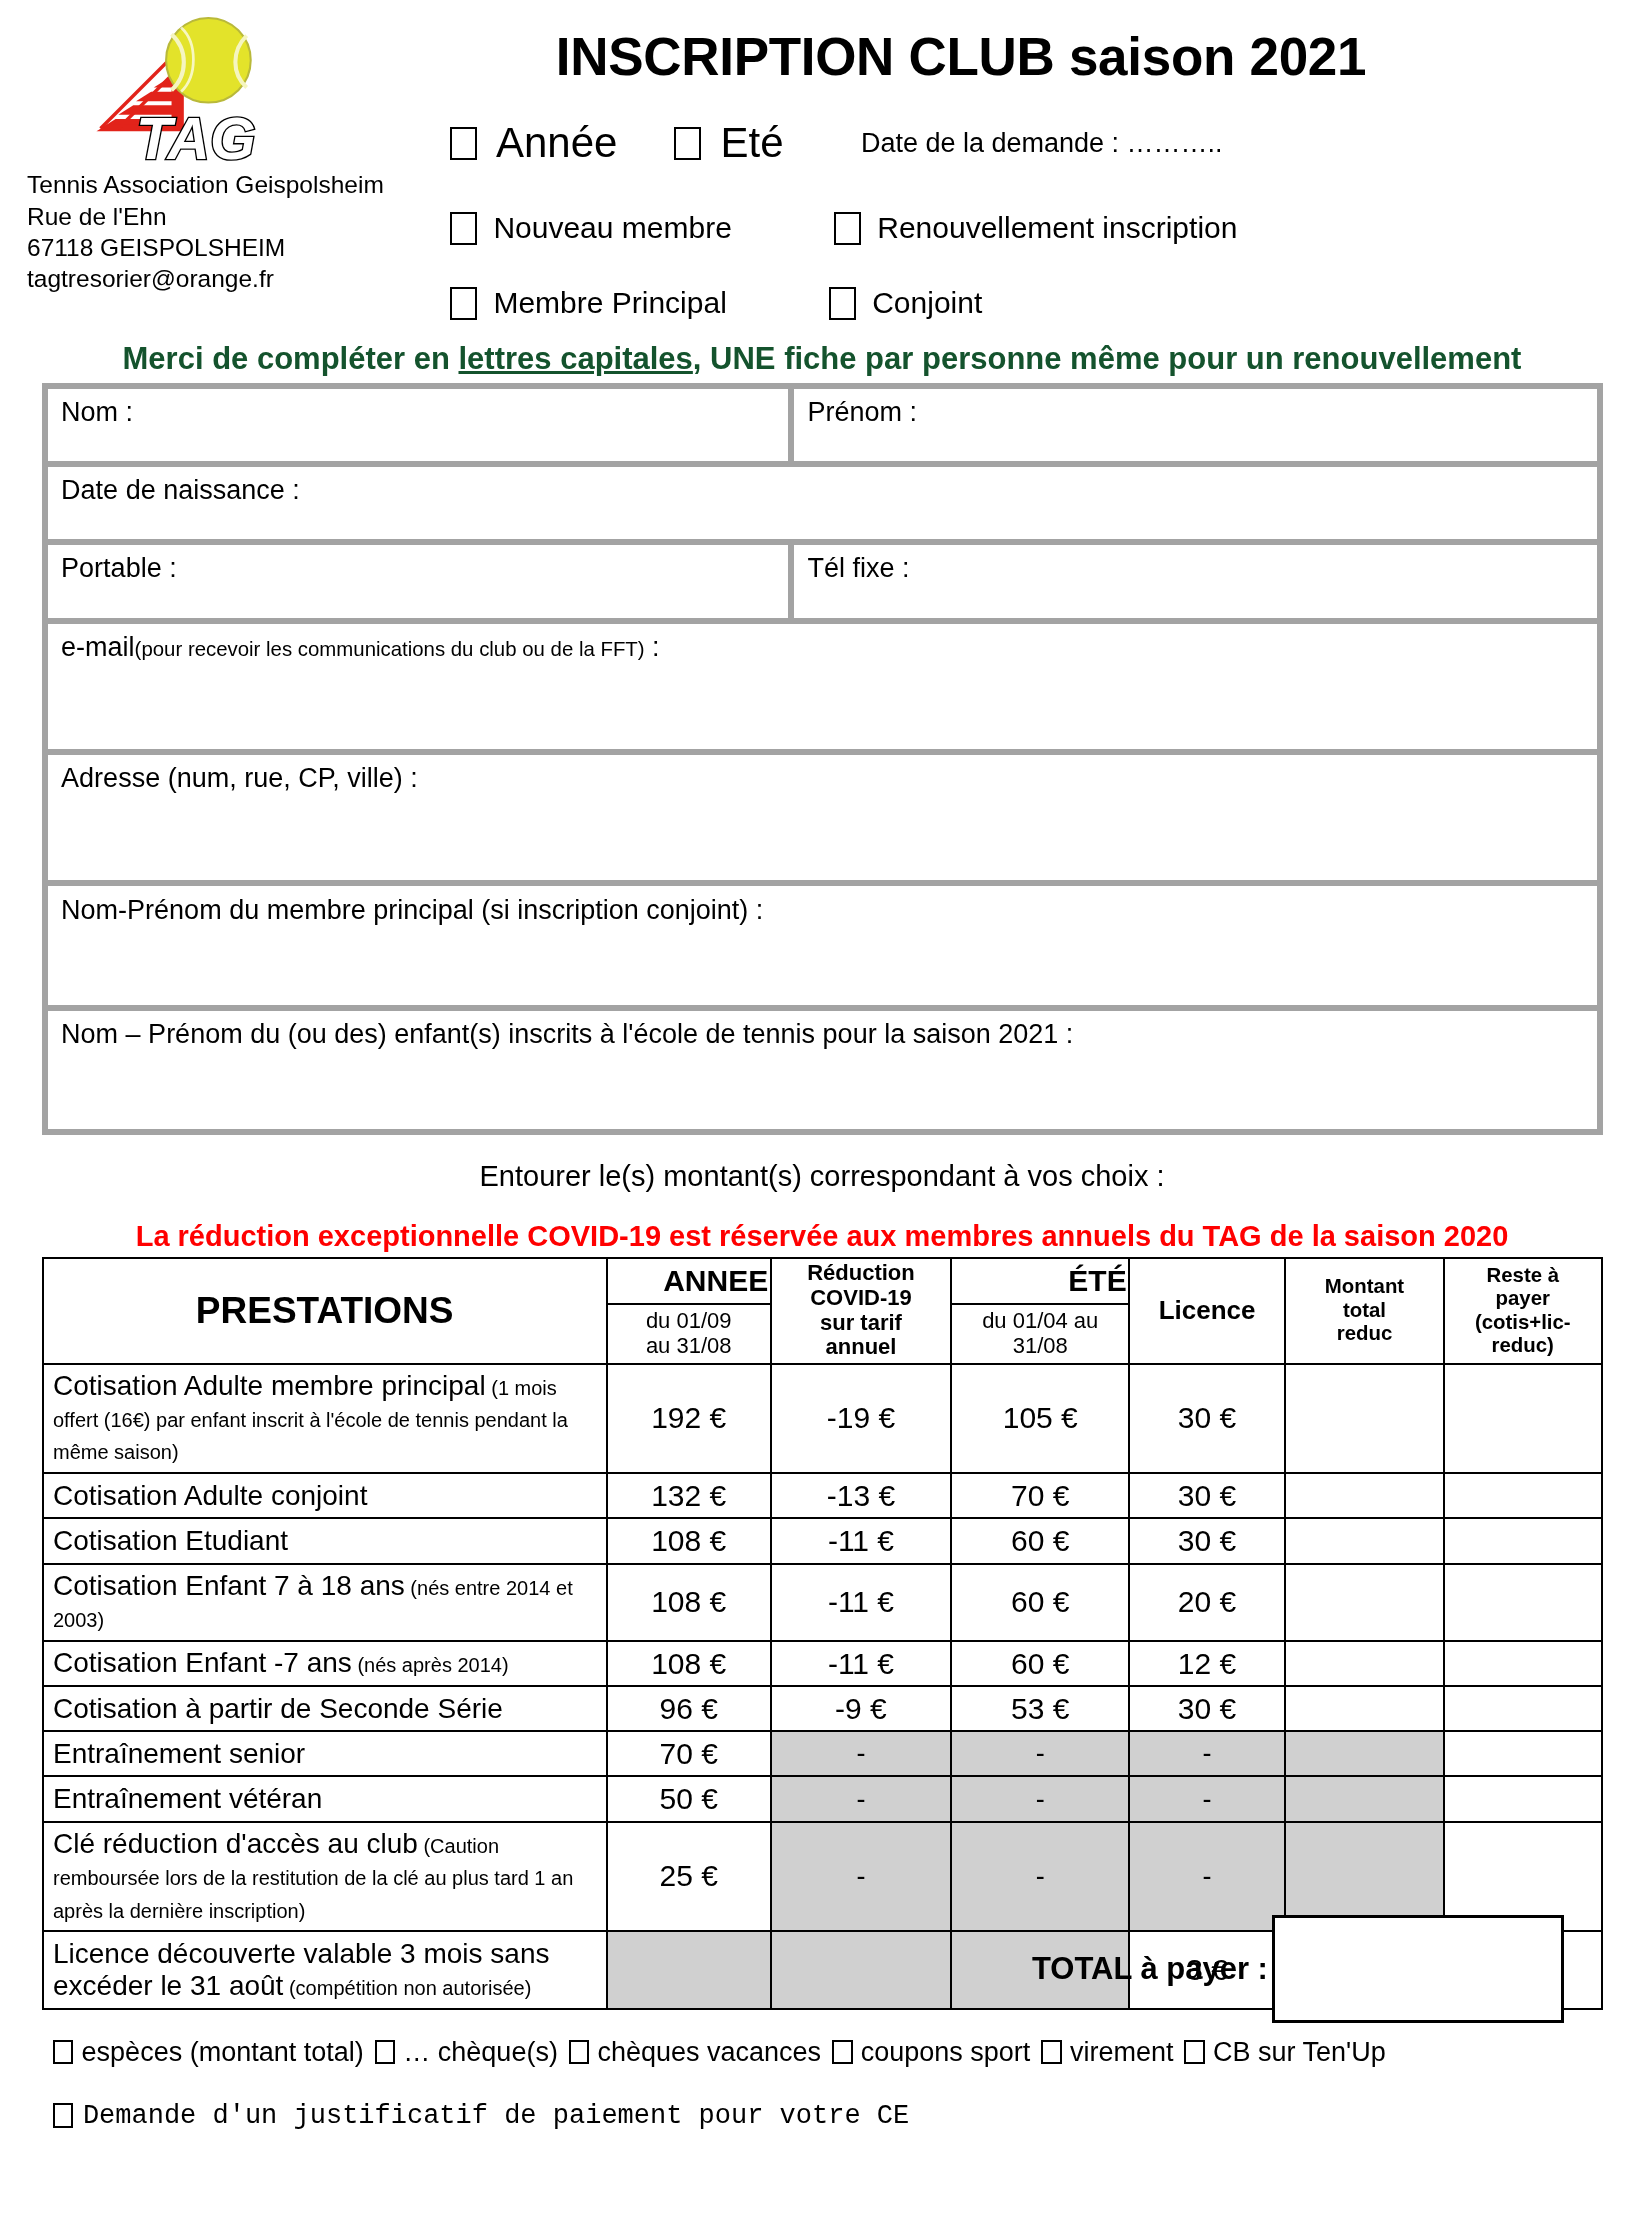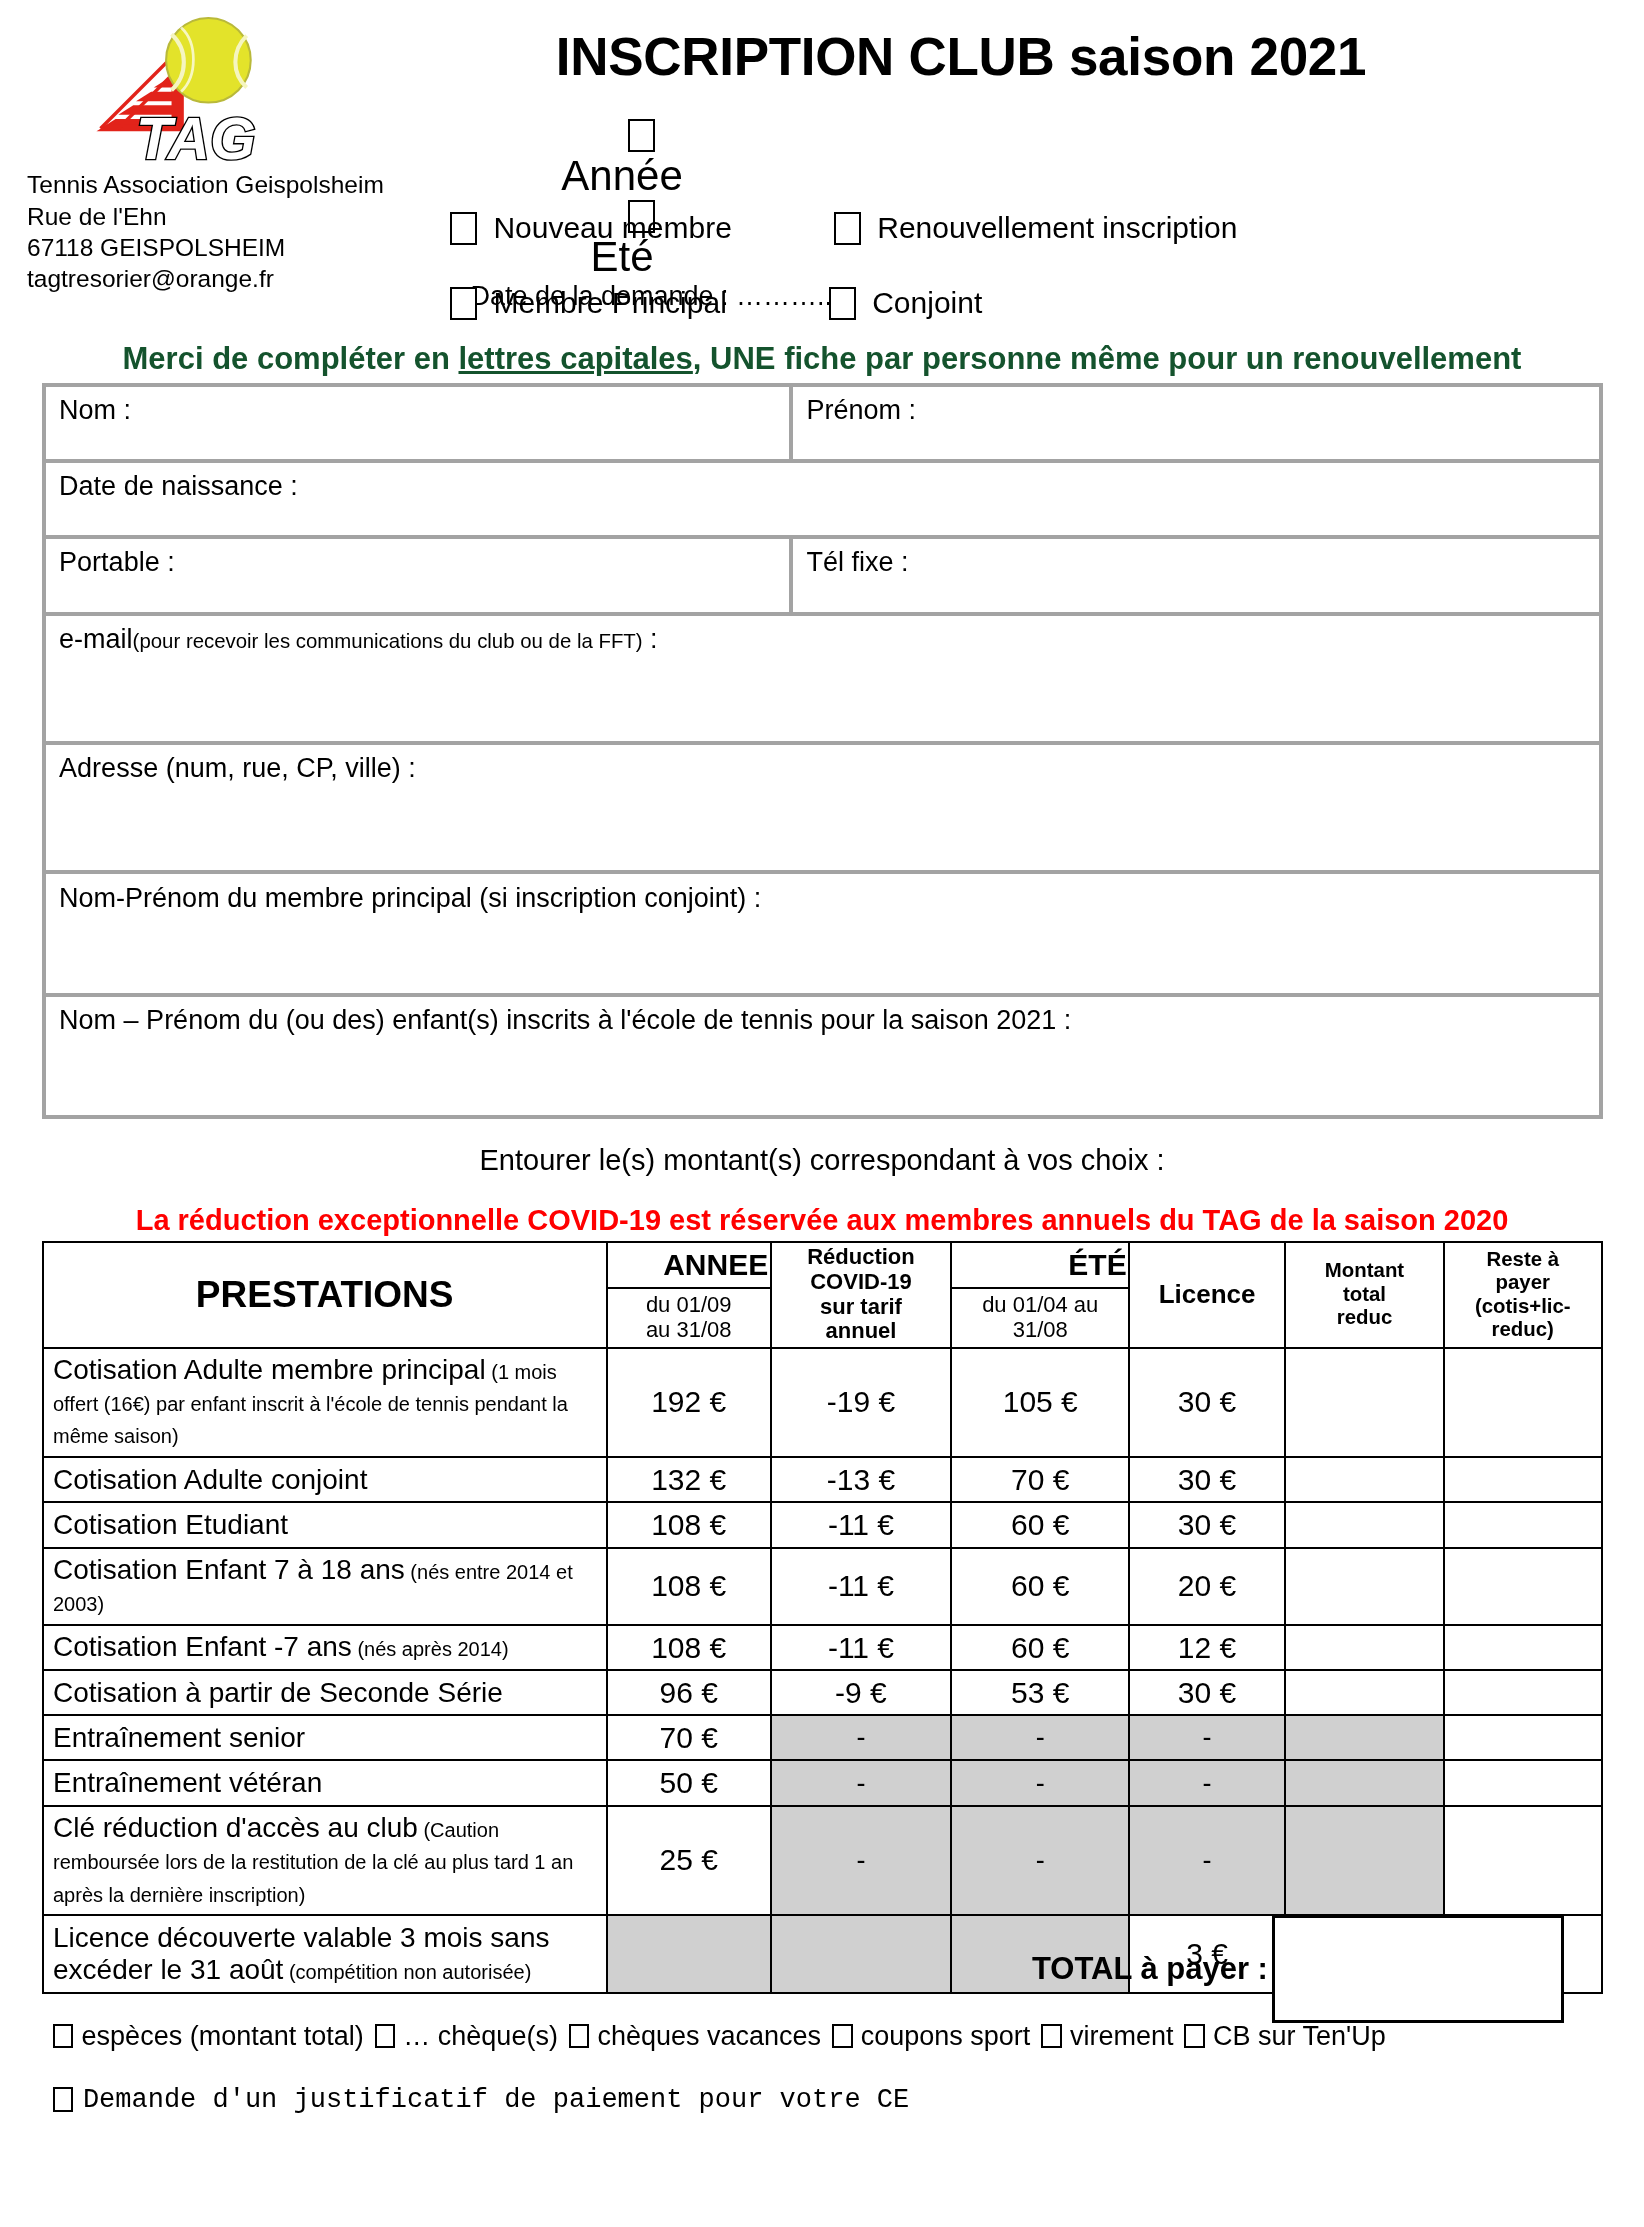--- a/index.html
+++ b/index.html
@@ -20,40 +20,40 @@
   .club-lines div { white-space:nowrap; }
 
   .title { position:absolute; left:450px; top:26px; width:1022px; text-align:center;
            font-size:53px; font-weight:bold; letter-spacing:-0.3px; }
 
   .cbrow { position:absolute; display:flex; align-items:center; }
   .cbox { display:inline-block; width:27px; height:33px; border:2px solid #000; background:#fff;
           box-sizing:border-box; flex:0 0 auto; }
   .cbox.sm { width:20.4px; height:24.5px; border-width:2px; }
 
-  .r1 { left:450px; top:119px;flex-direction:column; }
+  .r1 { left:450px; top:119px; }
   .r1 .lbl-big { font-size:42px; margin-left:19px; margin-right:57px; }
   .r1 .lbl-date { font-size:27px; margin-left:20.4px; }
 
   .r2 { left:450px; top:211px; font-size:30px; }
   .r2 .sp1 { margin-left:16.4px; margin-right:102px; }
   .r3 { left:450px; top:286px; font-size:30px; }
   .r3 .sp1 { margin-left:16.4px; margin-right:102px; }
   .gaplbl { margin-left:16.4px; }
 
   
   .red-notice { color:#14532d; font-weight:bold; font-size:31px; text-align:center;
                 margin:0 0 5.5px 0; white-space:nowrap; }
   .red-notice .u { text-decoration:underline; }
   .red-notice2 { color:#FF0000; font-weight:bold; font-size:29px; text-align:center;
                  margin:4.1px 0 4.1px 0; white-space:nowrap; }
 
   
   .idtable { width:1561px; margin:0 auto; border-collapse:collapse; table-layout:fixed; }
-  .idtable td { border:4px solid #a3a3a3; padding:8.2px 13.6px; font-size:27px; vertical-align:top; }
+  .idtable td { border:6px solid #a3a3a3; padding:8.2px 13.6px; font-size:27px; vertical-align:top; }
   .idtable .h1 { height:56px; }
   .idtable .h2 { height:56px; }
   .idtable .h3 { height:109px; }
   .idtable .h4 { height:102px; }
   .small-note { font-size:20.4px; }
 
   .entourer { text-align:center; font-size:29px; margin:24.5px 0 27px 0; }
 
   
   .ptable { width:1561px; margin:0 auto; border-collapse:collapse; table-layout:fixed; }

